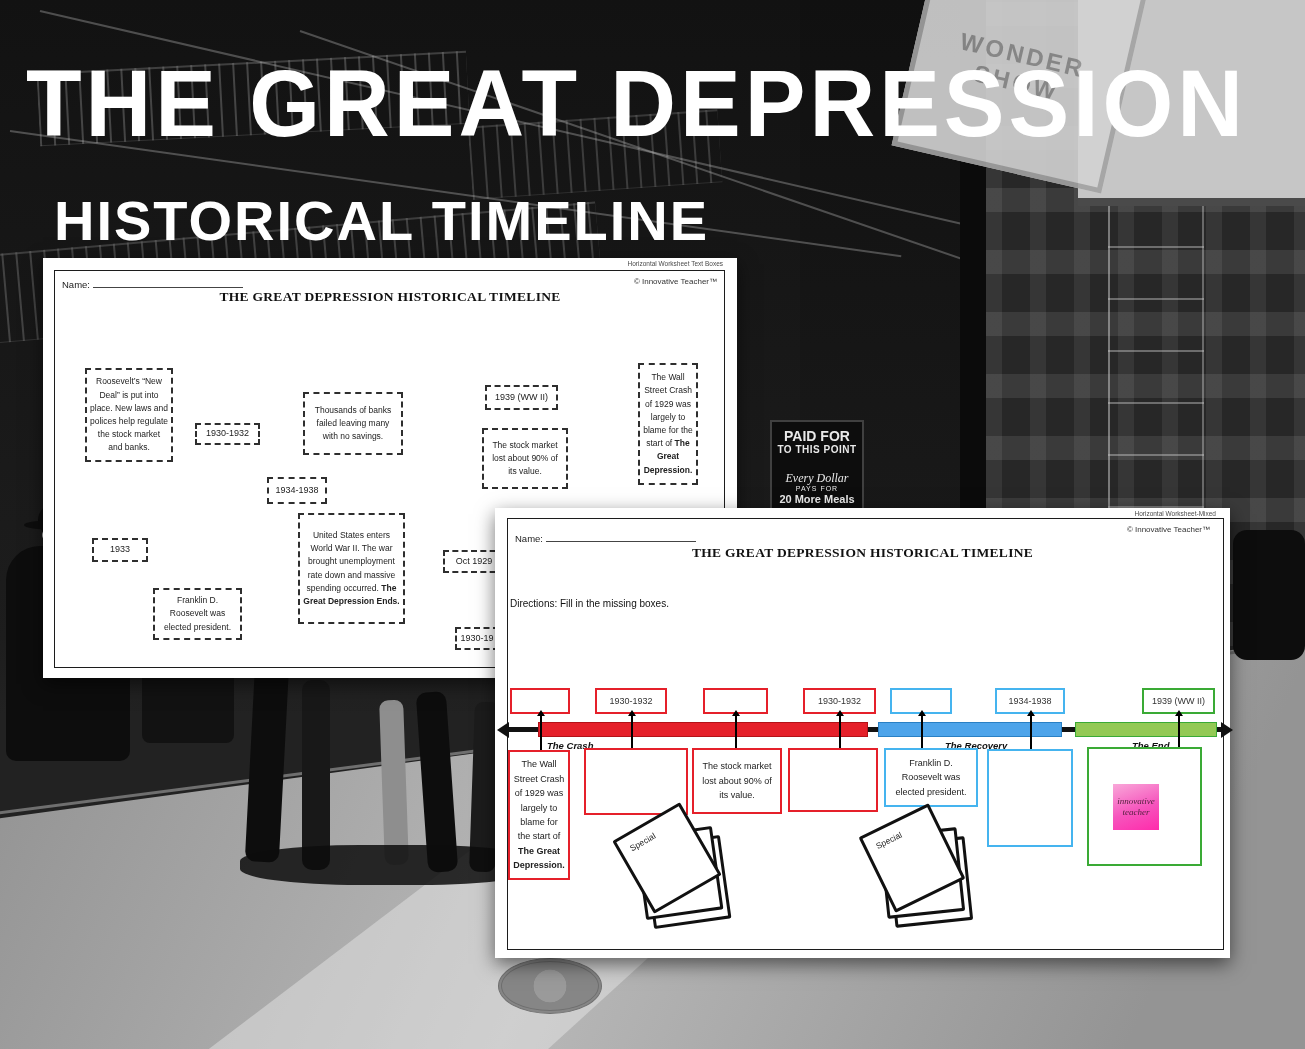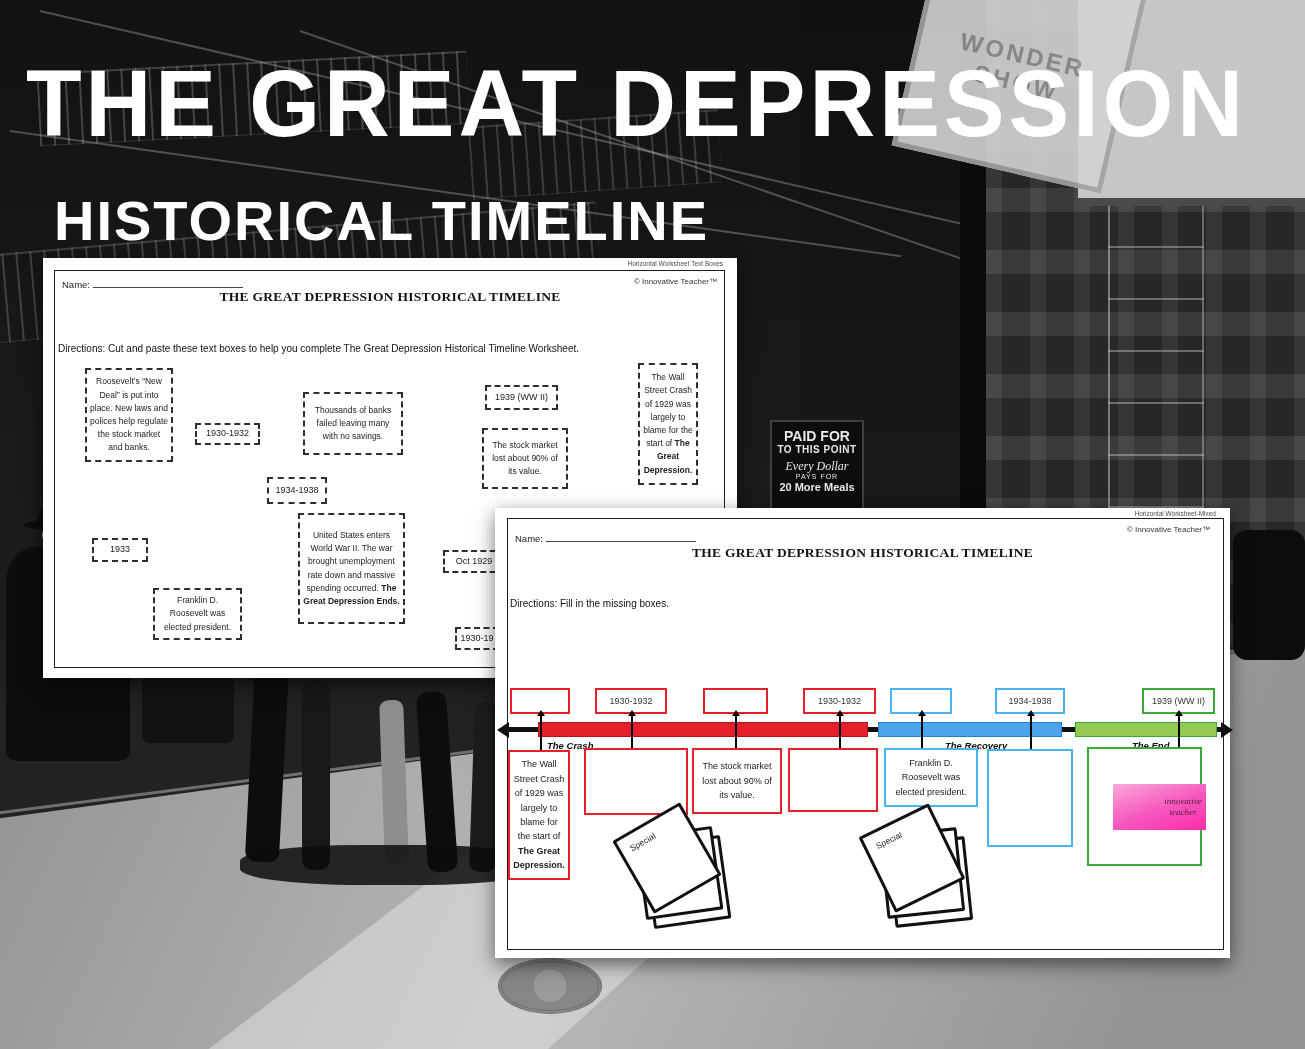--- a/index.html
+++ b/index.html
@@ -21,21 +21,21 @@
       border-left:2px solid rgba(205,205,205,.5);border-right:2px solid rgba(205,205,205,.4);
       background:repeating-linear-gradient(0deg,rgba(205,205,205,.42) 0 2px,transparent 2px 52px);}
   .billboard{left:1078px;top:0;width:227px;height:198px;background:#c6c6c6;border-bottom:8px solid #4a4a4a;}
   .wonder-sign{left:912px;top:-34px;width:205px;height:196px;background:#d3d3d3;border:5px solid #a3a3a3;
       transform:rotate(13deg);color:#909090;font-weight:bold;font-size:24px;letter-spacing:3px;
       display:flex;align-items:center;justify-content:center;text-align:center;opacity:.9;}
   .paid-sign{left:770px;top:420px;width:94px;height:92px;background:#0d0d0d;border:2px solid #404040;
       color:#e9e9e9;text-align:center;line-height:1.15;padding-top:6px;box-sizing:border-box;}
   .paid-sign .l1{font-size:14px;font-weight:bold;}
   .paid-sign .l2{font-size:10px;font-weight:bold;letter-spacing:.5px;}
-  .paid-sign .l3{font-size:12px;font-style:italic;font-family:"Liberation Serif",serif;margin-top:4px;}
+  .paid-sign .l3{font-size:12px;font-style:italic;font-family:"Liberation Serif",serif;margin-top:16px;}
   .paid-sign .l4{font-size:7px;letter-spacing:1px;}
   .paid-sign .l5{font-size:11px;font-weight:bold;}
   .street{left:0;top:0;width:1305px;height:1049px;
       clip-path:polygon(0 78%,100% 61%,100% 100%,0 100%);
       background:linear-gradient(115deg,#8a8a8a 10%,#b8b8b8 55%,#949494 90%);}
   .street-streak{left:0;top:0;width:1305px;height:1049px;
       clip-path:polygon(16% 100%,52% 66%,72% 66%,42% 100%);background:rgba(235,235,235,.45);}
   .curb{left:-6px;top:812px;width:1330px;height:3px;background:#6f6f6f;
       transform:rotate(-7.4deg);transform-origin:left center;}
   .silhouette{background:#0d0d0d;}
@@ -137,21 +137,20 @@
 
   <div class="abs page" style="left:43px;top:258px;width:694px;height:420px;">
     <div class="corner-label" style="top:2px;right:14px;">Horizontal Worksheet Text Boxes</div>
     <div class="frame" style="left:11px;top:12px;width:669px;height:396px;"></div>
     <div class="copyright" style="top:19px;right:20px;">© Innovative Teacher™</div>
     <div class="name-row" style="left:19px;top:20px;">
       <span>Name:</span>
       <span class="name-line"></span>
     </div>
     <div class="ws-title" style="top:31px;">THE GREAT DEPRESSION HISTORICAL TIMELINE</div>
-    <div class="directions" style="left:15px;top:85px;">Directions: Cut and paste these text boxes to help you complete The Great Depression Historical Timeline Worksheet.</div>
 
     <div class="dash-box" style="left:42px;top:110px;width:88px;height:94px;">
       <span>Roosevelt’s “New Deal” is put into place. New laws and polices help regulate the stock market and banks.</span>
     </div>
     <div class="dash-box" style="left:152px;top:165px;width:65px;height:22px;font-size:9px;">
       <span>1930-1932</span>
     </div>
     <div class="dash-box" style="left:260px;top:134px;width:100px;height:63px;justify-content:flex-end;">
       <span>Thousands of banks failed leaving many with no savings.</span>
     </div>
@@ -247,21 +246,21 @@
     <div class="fill-box" style="left:293px;top:240px;width:90px;height:64px;border-color:#e5202a;">
         <span></span>
       </div>
     <div class="fill-box" style="left:389px;top:240px;width:94px;height:59px;border-color:#45b4ef;">
         <span>Franklin D. Roosevelt was elected president.</span>
       </div>
     <div class="fill-box" style="left:492px;top:241px;width:86px;height:98px;border-color:#45b4ef;">
         <span></span>
       </div>
     <div class="fill-box" style="left:592px;top:239px;width:115px;height:119px;border-color:#3aaa35;">
-      <div class="it-logo" style="left:24px;top:35px;width:46px;height:46px;padding-left:47px;">innovative teacher</div>
+      <div class="it-logo" style="left:24px;top:35px;width:46px;height:46px;">innovative teacher</div>
     </div>
 
     <div class="stack" style="left:133px;top:308px;">
       <div class="pg" style="left:20px;top:24px;transform:rotate(-8deg);"></div>
       <div class="pg" style="left:12px;top:15px;transform:rotate(-8deg);"></div>
       <div class="pg" style="left:0;top:0;transform:rotate(-30deg);">
         <span class="pg-label">Special</span>
       </div>
     </div>
     <div class="stack" style="left:376px;top:308px;">

